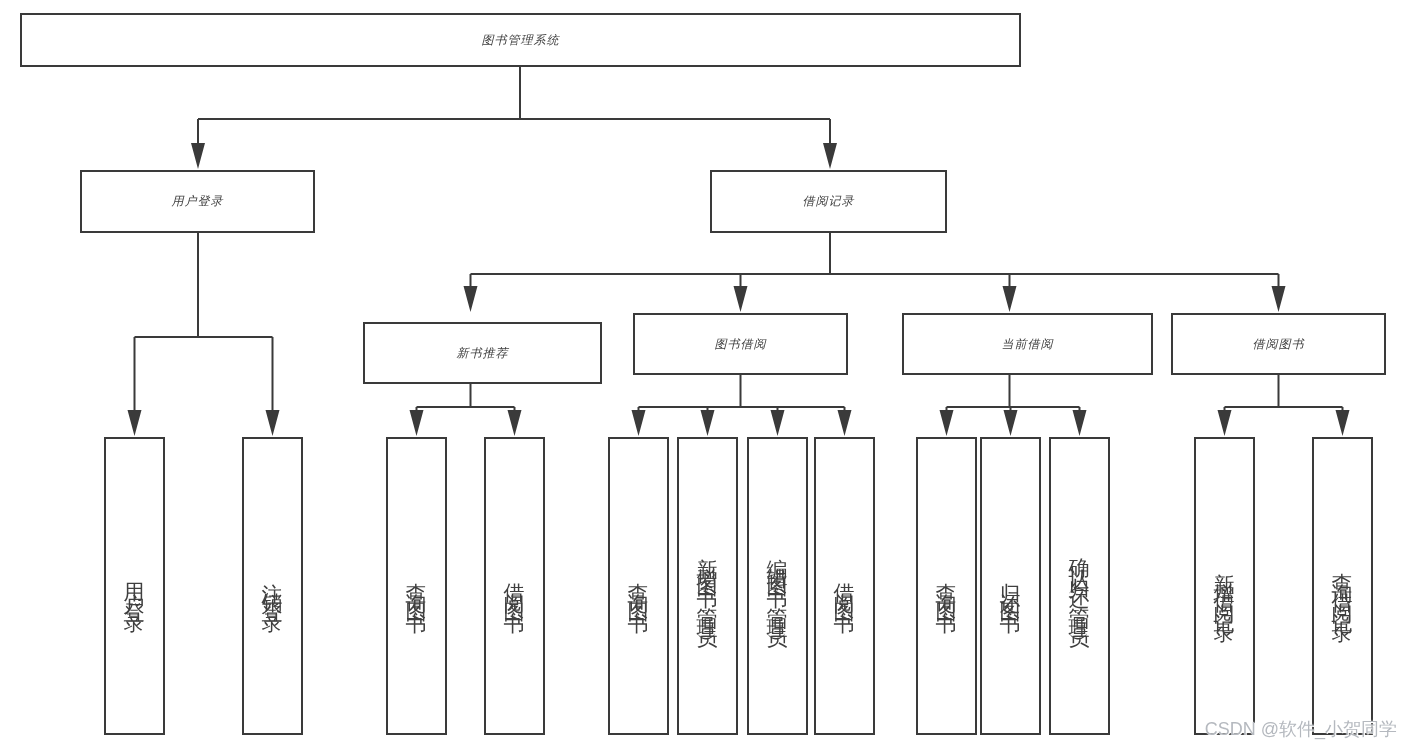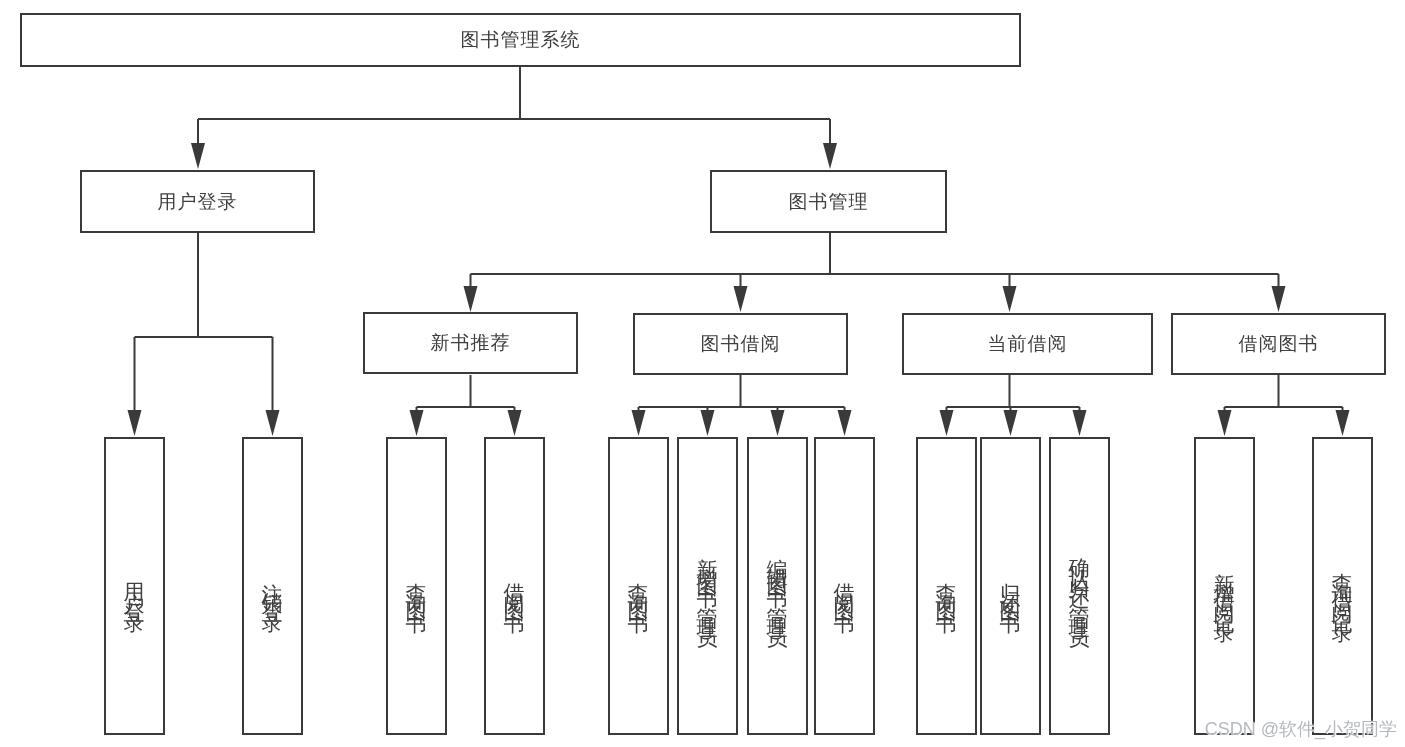--- a/index.html
+++ b/index.html
@@ -29,24 +29,25 @@
     position:absolute;
     box-sizing:border-box;
     border:2px solid var(--line);
     background:#fff;
     display:flex;
     align-items:center;
     justify-content:center;
     color:var(--text);
   }
   .hlabel{
-    font-size:19px;
+    font-size:12px;
     letter-spacing:1px;
     white-space:nowrap;
     color:var(--text);
+    font-style:italic;
   }
   .leaf{width:61px;height:298px;top:437px;}
   .vtext{
     writing-mode:vertical-rl;
     text-orientation:mixed;
     font-size:21px;
     letter-spacing:10px;
     line-height:1.2;
     color:var(--text);
   }
@@ -89,24 +90,24 @@
   </svg>
 
   <div class="box" style="left:20px;top:13px;width:1001px;height:54px">
     <span class="hlabel">图书管理系统</span>
   </div>
 
   <div class="box" style="left:80px;top:170px;width:235px;height:63px">
     <span class="hlabel">用户登录</span>
   </div>
   <div class="box" style="left:710px;top:170px;width:237px;height:63px">
-    <span class="hlabel">图书管理</span>
+    <span class="hlabel">借阅记录</span>
   </div>
 
-  <div class="box" style="left:363px;top:312px;width:215px;height:62px">
+  <div class="box" style="left:363px;top:322px;width:239px;height:62px">
     <span class="hlabel">新书推荐</span>
   </div>
   <div class="box" style="left:633px;top:313px;width:215px;height:62px">
     <span class="hlabel">图书借阅</span>
   </div>
   <div class="box" style="left:902px;top:313px;width:251px;height:62px">
     <span class="hlabel">当前借阅</span>
   </div>
   <div class="box" style="left:1171px;top:313px;width:215px;height:62px">
     <span class="hlabel">借阅图书</span>

